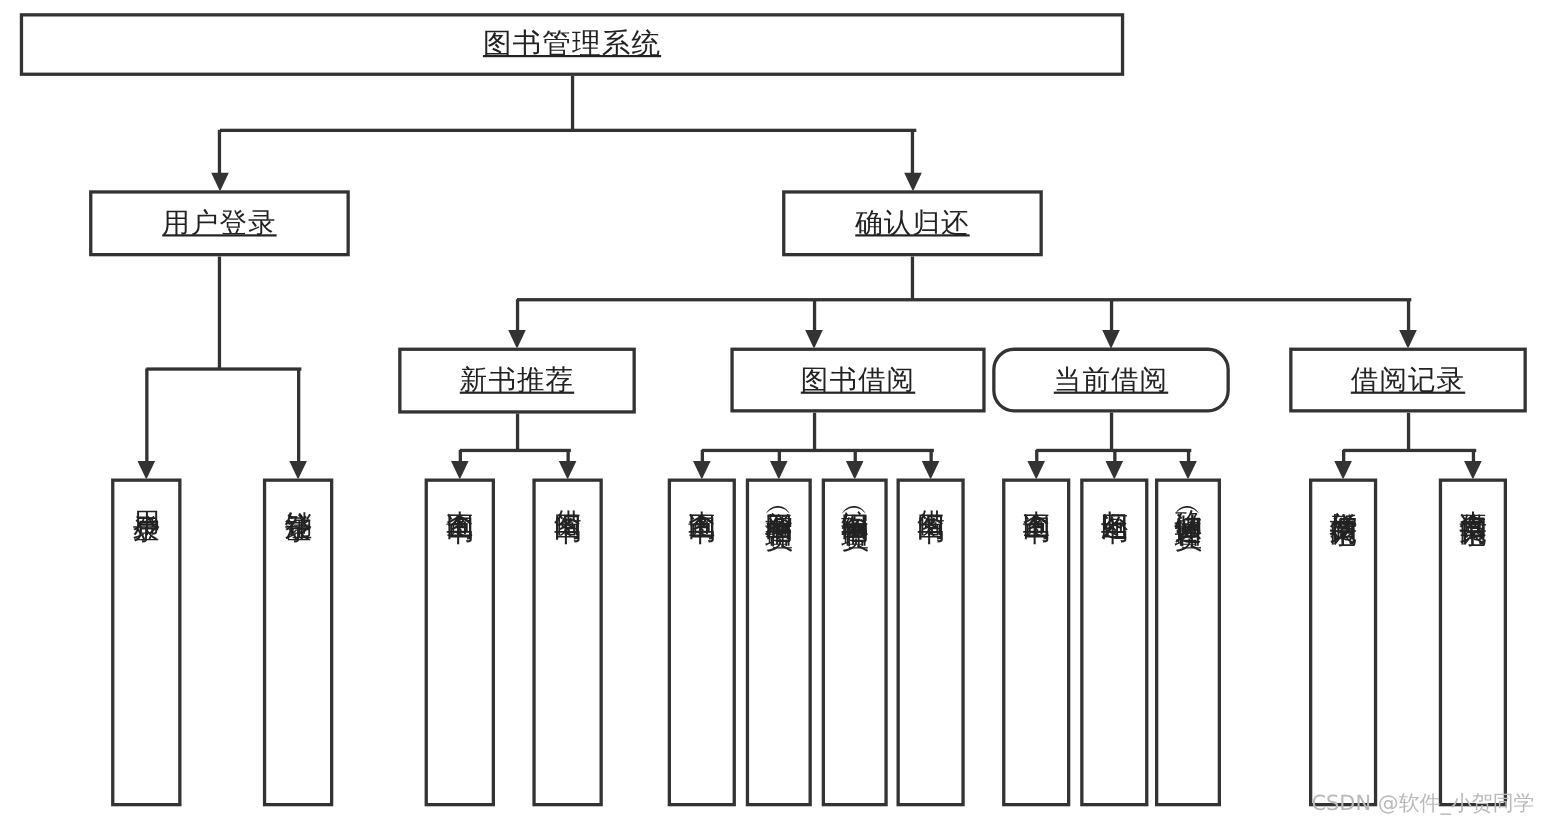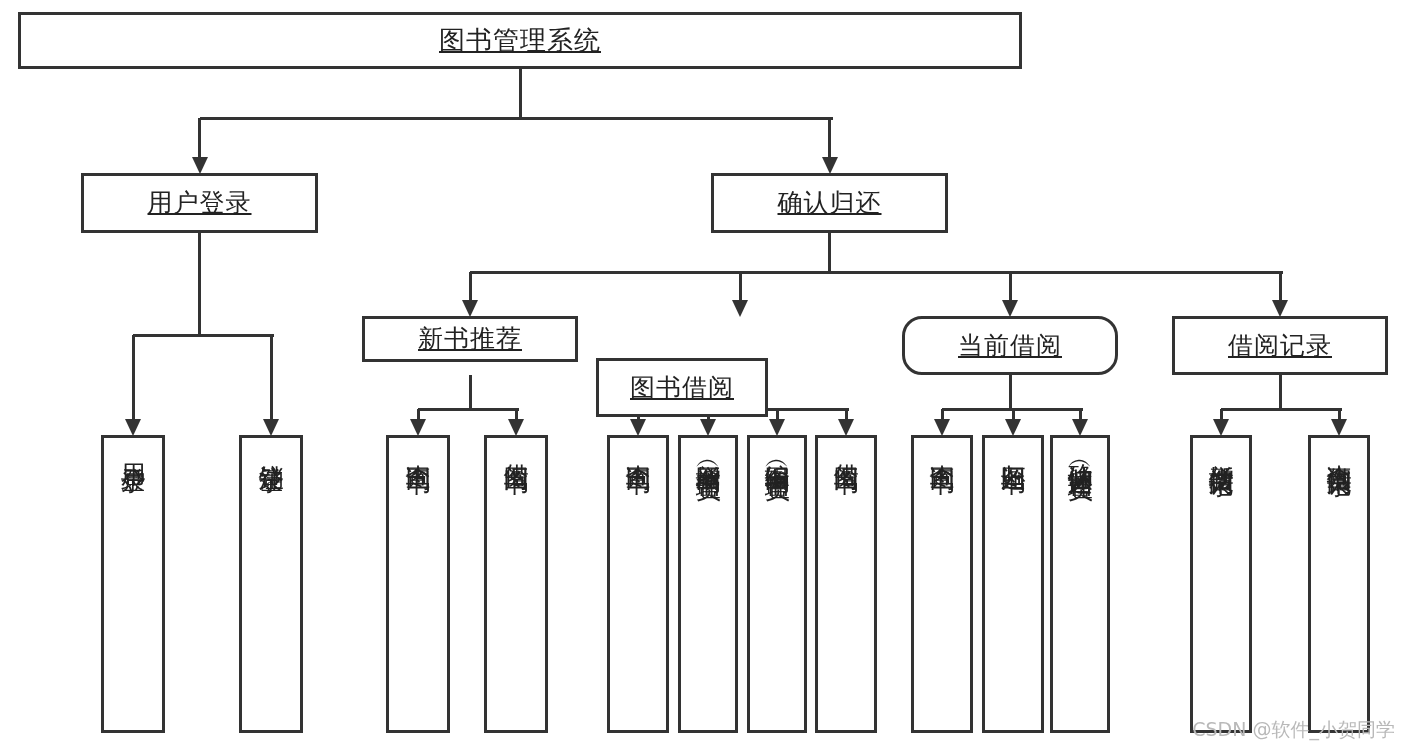--- a/index.html
+++ b/index.html
@@ -90,24 +90,24 @@
   <div id="nodes-layer">
       <div class="node horiz root" style="left: 18px; top: 12px; width: 1004px; height: 57px;">
         <span>图书管理系统</span>
       </div>
       <div class="node horiz" style="left: 81px; top: 173px; width: 237px; height: 60px;">
         <span>用户登录</span>
       </div>
       <div class="node horiz" style="left: 711px; top: 173px; width: 237px; height: 60px;">
         <span>确认归还</span>
       </div>
-      <div class="node horiz" style="left: 362px; top: 316px; width: 216px; height: 46px;">
+      <div class="node horiz" style="left: 362px; top: 316px; width: 216px; height: 60px;">
         <span>新书推荐</span>
       </div>
-      <div class="node horiz" style="left: 596px; top: 316px; width: 172px; height: 59px; margin-top: 42px;">
+      <div class="node horiz" style="left: 664px; top: 316px; width: 232px; height: 59px;">
         <span>图书借阅</span>
       </div>
       <div class="node horiz" style="left: 902px; top: 316px; width: 216px; height: 59px; border-radius: 20px;">
         <span>当前借阅</span>
       </div>
       <div class="node horiz" style="left: 1172px; top: 316px; width: 216px; height: 59px; align-items: center;">
         <span>借阅记录</span>
       </div>
       <div class="node leaf" style="left: 101px; top: 435px; width: 64px; height: 298px;">
         <span class="vtext">用户登录</span>

